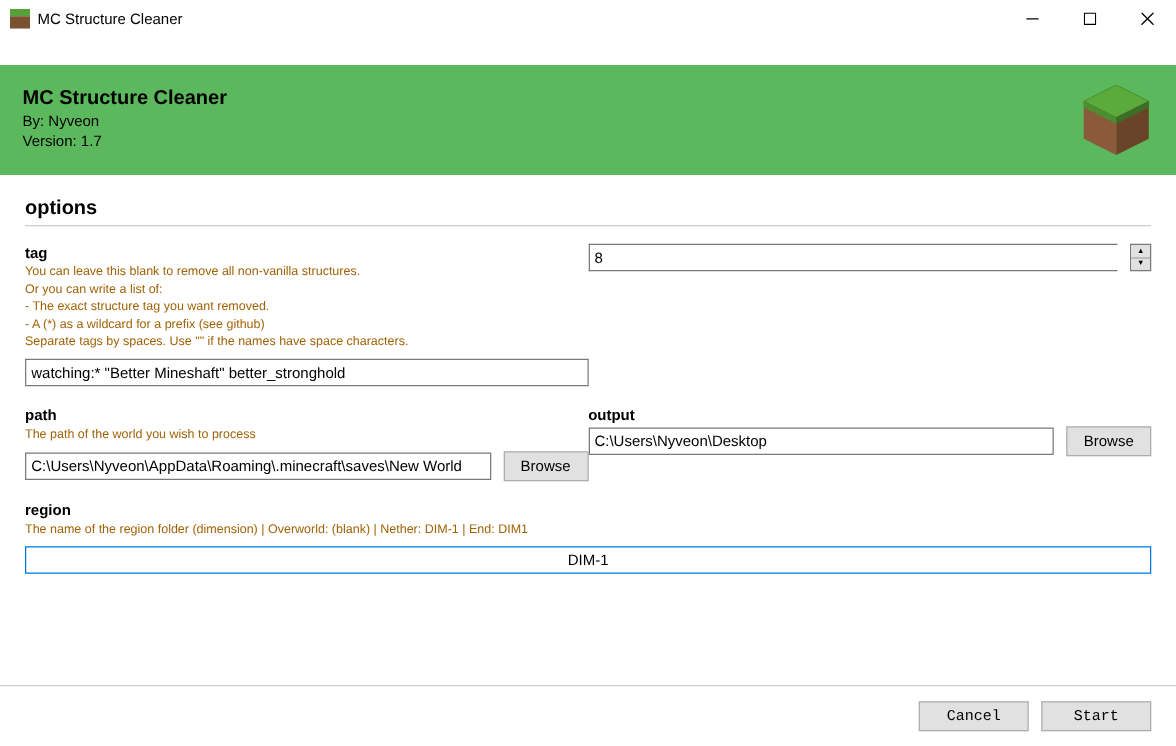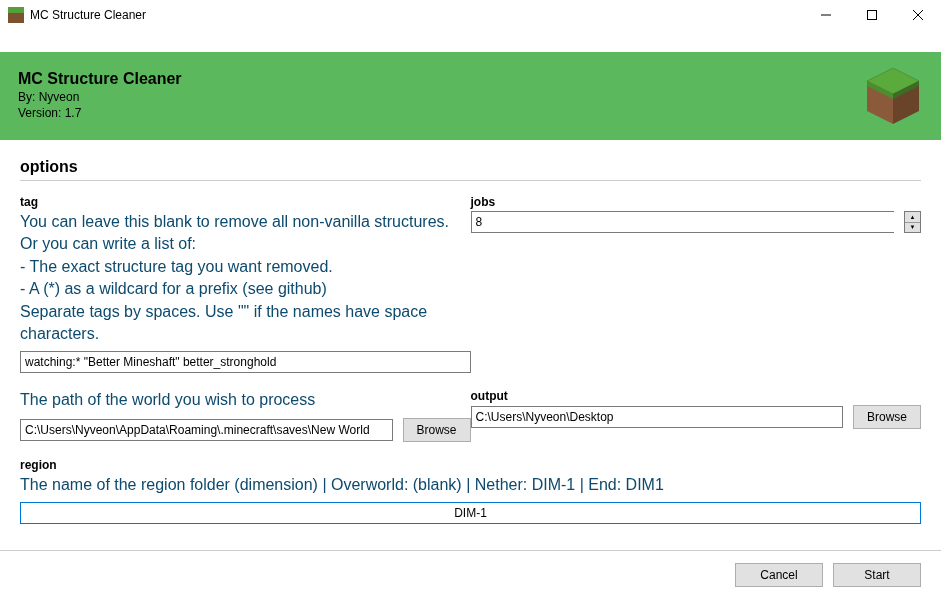--- a/index.html
+++ b/index.html
@@ -16,32 +16,32 @@
     .banner-text { color: #000; }
     .banner-title { font-size: 16px; font-weight: bold; margin-bottom: 2px; }
     .banner-sub { font-size: 12px; line-height: 1.3; }
     .grass-block { width: 60px; height: 60px; flex-shrink: 0; }
     .content { padding: 18px 20px 10px 20px; flex: 1; }
     .section-title { font-size: 16px; font-weight: bold; margin-bottom: 2px; }
     .divider { height: 1px; background: #ccc; margin-bottom: 14px; margin-top: 4px; }
     .row { display: flex; margin-bottom: 16px; }
     .col { flex: 1; min-width: 0; }
     .field-label { font-weight: bold; font-size: 12px; margin-bottom: 2px; }
-    .field-desc { font-size: 16px; color: #0c4a6e; line-height: 1.4; margin-bottom: 6px; white-space: pre-line; }
+    .field-desc { font-size: 10px; color: #a16207; line-height: 1.4; margin-bottom: 6px; white-space: pre-line; }
     .input-wrap { display: flex; gap: 10px; align-items: center; }
     input[type="text"] { flex: 1; height: 22px; border: 1px solid #7a7a7a; padding: 0 4px; font-size: 12px; font-family: inherit; background: #fff; min-width: 0; }
     .focused { border: 1px solid #0078d7 !important; text-align: center; }
     .spinner { display: flex; align-items: stretch; }
     .spinner input { border-right: none; }
     .spin-btns { display: flex; flex-direction: column; border: 1px solid #7a7a7a; width: 17px; }
     .spin-btn { flex: 1; background: #e1e1e1; display: flex; align-items: center; justify-content: center; font-size: 6px; line-height: 1; cursor: default; border: none; }
     .spin-btn:first-child { border-bottom: 1px solid #999; }
     .browse-btn { height: 24px; width: 68px; border: 1px solid #adadad; background: #e1e1e1; font-size: 12px; font-family: inherit; cursor: default; }
     .footer { border-top: 1px solid #ccc; padding: 12px 20px; display: flex; justify-content: flex-end; gap: 10px; }
-    .footer button { height: 24px; width: 88px; border: 1px solid #adadad; background: #e1e1e1; font-size: 12px; font-family: Liberation Sans, sans-serif; cursor: default; }
+    .footer button { height: 24px; width: 88px; border: 1px solid #adadad; background: #e1e1e1; font-size: 12px; font-family: Liberation Mono, monospace; cursor: default; }
   </style>
 </head>
 <body>
 
 <div class="titlebar">
   <span class="icon">
     <svg viewBox="0 0 16 16">
         <rect y="0" width="16" height="6" fill="#5a9e3c"></rect>
         <rect y="6" width="16" height="10" fill="#7a5230"></rect>
       </svg>
@@ -100,33 +100,33 @@
       <div class="field-desc">You can leave this blank to remove all non-vanilla structures.
 Or you can write a list of:
 - The exact structure tag you want removed.
 - A (*) as a wildcard for a prefix (see github)
 Separate tags by spaces. Use "" if the names have space characters.</div>
       <div class="input-wrap">
         <input type="text" value="watching:* &quot;Better Mineshaft&quot; better_stronghold" style="">
       </div>
     </div>
     <div class="col">
-      <div class="field-label">jobs</div>
       <div class="input-wrap spinner">
         <input type="text" value="8" style="">
         <div class="spin-btns">
           <button class="spin-btn">▲</button>
           <button class="spin-btn">▼</button>
         </div>
       </div>
     </div>
   </div>
 
   <div class="row">
     <div class="col">
+      <div class="field-label">path</div>
       <div class="field-desc">The path of the world you wish to process</div>
       <div class="input-wrap">
         <input type="text" value="C:\Users\Nyveon\AppData\Roaming\.minecraft\saves\New World" style="">
         <button class="browse-btn">Browse</button>
       </div>
     </div>
     <div class="col">
       <div class="field-label">output</div>
       <div class="input-wrap">
         <input type="text" value="C:\Users\Nyveon\Desktop" style="">

